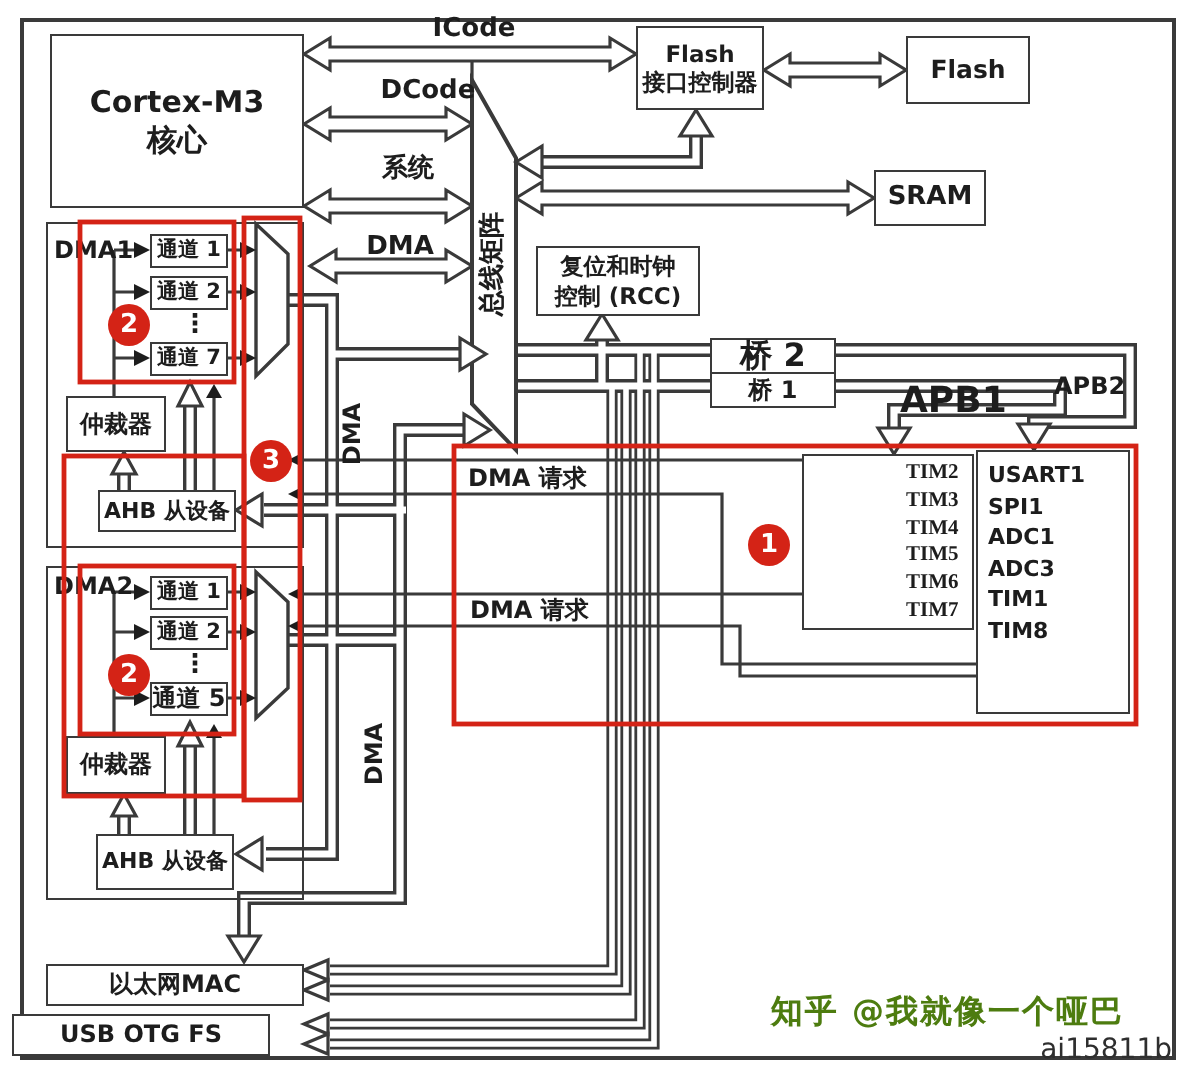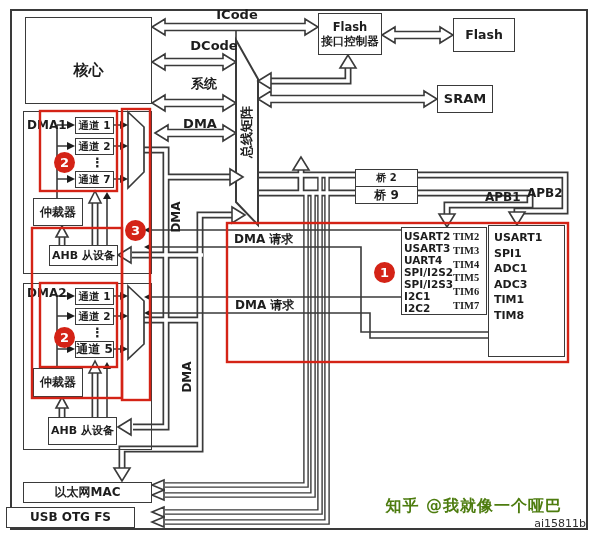--- a/index.html
+++ b/index.html
@@ -14,21 +14,21 @@
   .lbl{position:absolute;z-index:25;font-weight:700;white-space:nowrap;}
   .vlbl{transform:rotate(-90deg);transform-origin:center;}
   .badge{position:absolute;z-index:50;width:21px;height:21px;border-radius:50%;
          background:#d42316;color:#fff;font-size:13px;font-weight:700;
          display:flex;align-items:center;justify-content:center;}
   .col{position:absolute;z-index:25;font-weight:700;display:flex;flex-direction:column;}
   .outer{position:absolute;left:10px;top:9px;width:578px;height:521px;border:2.2px solid #3a3a3a;
          box-sizing:border-box;z-index:5;}
   .wm{position:absolute;z-index:60;color:#4d7c0f;font-size:16px;font-weight:700;
       letter-spacing:1px;white-space:nowrap;}
-  .wmcode{position:absolute;z-index:60;color:#2e2e2e;font-size:11px;font-weight:400;}
+  .wmcode{position:absolute;z-index:60;color:#2e2e2e;font-size:14px;font-weight:400;}
   .dots{position:absolute;z-index:25;font-size:13px;font-weight:700;line-height:1;}
 </style>
 </head>
 <body>
 
 <div id="stage">
 
   <div class="outer"></div>
 
   <svg id="wires" width="600" height="539">
@@ -145,43 +145,47 @@
       <polygon points="144,230 152,226 152,234"></polygon>
         <polygon points="144,247 152,243 152,251"></polygon>
       <polygon points="144,297 152,293 152,301"></polygon>
         <polygon points="144,313 152,309 152,317"></polygon>
       <polygon points="107,192 103,199 111,199"></polygon>
         <polygon points="107,362 103,369 111,369"></polygon>
     </g>
   </svg>
 
   <div class="box" style="left:25px;top:17px;width:127px;height:87px;font-size:15px;">
-    <div><br>
+    <div><span>Cortex-M3</span><br>
          <span>核心</span></div>
   </div>
 
   <div class="box" style="left:318px;top:13px;width:64px;height:42px;font-size:11.5px;">
     <div><span>Flash</span><br>
          <span>接口控制器</span></div>
   </div>
 
   <div class="box" style="left:453px;top:18px;width:62px;height:34px;font-size:12.5px;">
     <span>Flash</span>
   </div>
 
   <div class="box" style="left:437px;top:85px;width:56px;height:28px;font-size:13px;justify-content:center;">
     <span>SRAM</span>
   </div>
 
-
-  <div class="box" style="left:355px;top:169px;width:63px;height:18px;font-size:10px;">
+  <div class="box" style="left:268px;top:123px;width:82px;height:35px;font-size:11.5px;">
+    <div><span>复位和时钟</span><br>
+         <span>控制 (RCC)</span></div>
+  </div>
+
+  <div class="box" style="left:355px;top:169px;width:63px;height:18px;font-size:16px;">
     <span>桥  2</span>
   </div>
   <div class="box" style="left:355px;top:186px;width:63px;height:18px;font-size:12px;">
-    <span>桥  9</span>
+    <span>桥  1</span>
   </div>
 
   <div class="lbl vlbl" style="left:212px;top:122px;width:70px;height:20px;line-height:20px;
        text-align:center;font-size:13px;z-index:25;">总线矩阵</div>
 
   <div class="box ghost" style="left:23px;top:111px;width:129px;height:163px;"></div>
   <div class="lbl" style="left:27px;top:118px;font-size:12px;">DMA1</div>
   <div class="box" style="left:75px;top:117px;width:39px;height:17px;font-size:10.5px;">
       <span>通道 1</span>
     </div>
@@ -219,29 +223,20 @@
     </div>
 
   <div class="box" style="left:23px;top:482px;width:129px;height:21px;font-size:12px;">
     <span>以太网MAC</span>
     </div>
   <div class="box" style="left:6px;top:507px;width:129px;height:21px;font-size:12px;">
     <span>USB OTG FS</span>
     </div>
 
   <div class="box" style="left:401px;top:227px;width:86px;height:88px;"></div>
-  <div class="col" style="left:404px;top:230px;font-size:10.5px;line-height:12px;">
-    <span>USART2</span>
-    <span>USART3</span>
-    <span>UART4</span>
-    <span>SPI/I2S2</span>
-    <span>SPI/I2S3</span>
-    <span>I2C1</span>
-    <span>I2C2</span>
-  </div>
   <div class="col" style="left:453px;top:230px;font-size:10.5px;line-height:13.8px;font-family:Liberation Serif, serif;">
     <span>TIM2</span>
     <span>TIM3</span>
     <span>TIM4</span>
     <span>TIM5</span>
     <span>TIM6</span>
     <span>TIM7</span>
   </div>
   <div class="box" style="left:488px;top:225px;width:77px;height:132px;"></div>
   <div class="col" style="left:494px;top:230px;font-size:11px;line-height:15.5px;">
@@ -254,21 +249,21 @@
   </div>
 
   <div class="lbl" style="left:210px;top:7px;width:54px;text-align:center;font-size:13px;">ICode</div>
   <div class="lbl" style="left:188px;top:38px;width:52px;text-align:center;font-size:13px;">DCode</div>
   <div class="lbl" style="left:182px;top:75px;width:44px;text-align:center;font-size:13px;">系统</div>
   <div class="lbl" style="left:178px;top:116px;width:44px;text-align:center;font-size:13px;">DMA</div>
   <div class="lbl vlbl" style="left:156px;top:209px;width:40px;height:16px;line-height:16px;
        text-align:center;font-size:12px;">DMA</div>
   <div class="lbl vlbl" style="left:167px;top:369px;width:40px;height:16px;line-height:16px;
        text-align:center;font-size:12px;">DMA</div>
-  <div class="lbl" style="left:450px;top:190px;font-size:12px;margin-left:35px;">APB1</div>
+  <div class="lbl" style="left:450px;top:190px;font-size:18px;">APB1</div>
   <div class="lbl" style="left:527px;top:186px;font-size:12px;">APB2</div>
   <div class="lbl" style="left:234px;top:231px;font-size:12px;">DMA 请求</div>
   <div class="lbl" style="left:235px;top:297px;font-size:12px;">DMA 请求</div>
 
   <svg id="redlayer" width="600" height="539">
     <g stroke="#d42316" stroke-width="2.4" fill="none">
       <rect x="40" y="111" width="77" height="80"></rect>
       <rect x="40" y="283" width="77" height="84"></rect>
       <rect x="32" y="228" width="90" height="170"></rect>
       <rect x="122" y="109" width="28" height="291"></rect>

